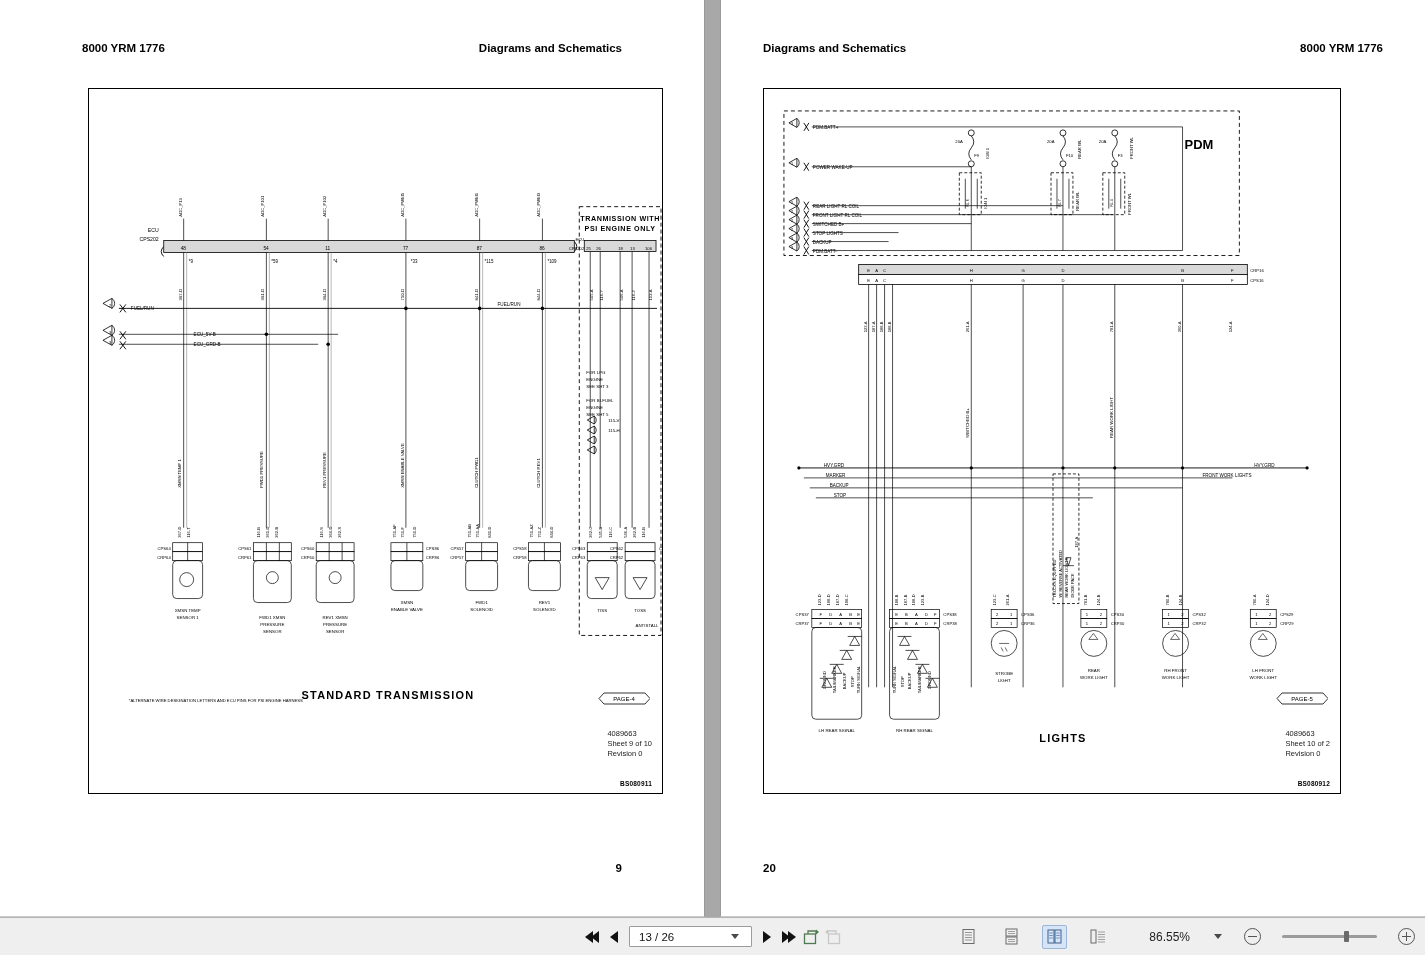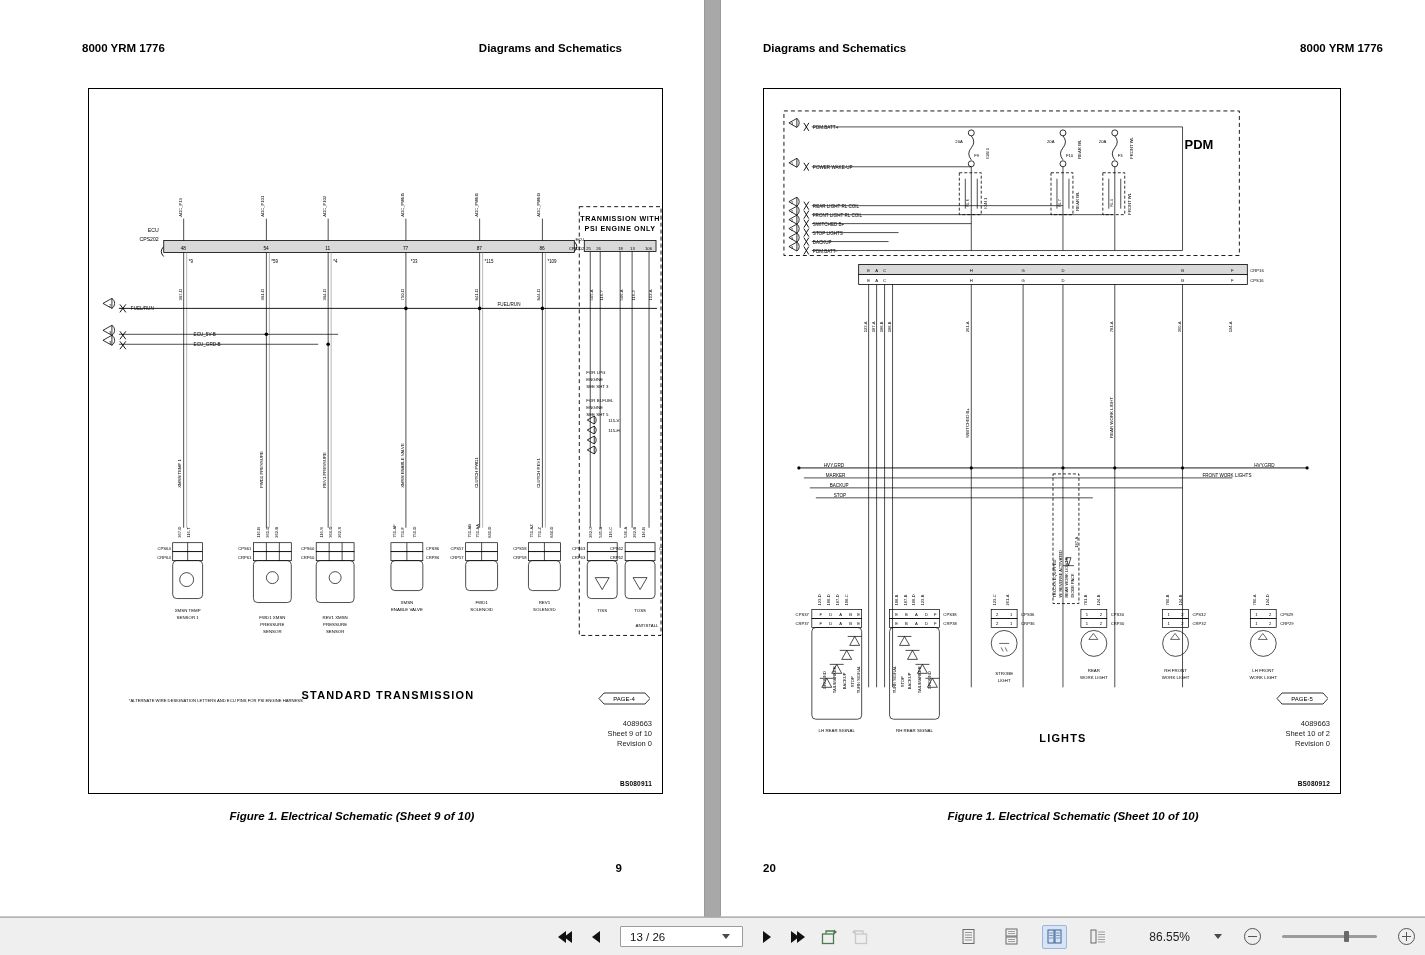--- a/index.html
+++ b/index.html
@@ -46,41 +46,41 @@
     font-size:11.5px; font-weight:bold; font-style:italic; color:#000;
   }
   .page.left  .fig-caption { top:810px; }
   .page.right .fig-caption { top:810px; }
 
   .pg-num { position:absolute; top:862px; font-size:11.5px; font-weight:bold; color:#000; }
   .page.left  .pg-num { right:82px; }
   .page.right .pg-num { left:42px; }
 
   
-  .blockinfo { position:absolute; right:10px; bottom:44px; text-align:right;
+  .blockinfo { position:absolute; right:10px; bottom:34px; 
                font-size:7.5px; line-height:10px; color:#1a1a1a; }
   .blockcode { position:absolute; right:10px; bottom:6px; text-align:right;
                font-size:6.5px; font-weight:bold; letter-spacing:.2px; color:#000; }
 
   
   .sch { position:absolute; left:0; top:0; width:100%; height:100%; }
   .sch svg { display:block; width:100%; height:100%; }
   .tx { font-family:"Liberation Sans", sans-serif; fill:#000; }
 
   .big-title { font-size:11px; font-weight:bold; letter-spacing:1.2px; }
   .mid-title { font-size:7.2px; font-weight:bold; letter-spacing:.6px; }
 
   
   .toolbar {
     position:absolute; left:0; top:917px; width:1425px; height:38px;
     background:#efefef; border-top:1px solid #b4b4b4;
     display:flex; align-items:center;
   }
   .tb-center { position:absolute; left:0; right:0; display:flex; justify-content:center;
-               align-items:center; gap:9px; }
+               align-items:center; }
   .tb-right { position:absolute; right:10px; display:flex; align-items:center; gap:18px; }
 
   .tbtn {
     width:22px; height:22px; display:flex; align-items:center; justify-content:center;
     background:transparent; border:none; cursor:pointer; padding:0;
   }
   .tbtn svg { display:block; }
   .tbtn.disabled { opacity:.38; cursor:default; }
 
   .pagebox {
@@ -403,21 +403,20 @@
           </div>
 
           <div class="blockinfo">
             <div>4089663</div>
             <div>Sheet 9 of 10</div>
             <div>Revision 0</div>
           </div>
           <div class="blockcode">BS080911</div>
         </div>
 
-        <div class="fig-caption">Figure 1. Electrical Schematic (Sheet 9 of 10)</div>
         <div class="pg-num">9</div>
       </div>
 
       <div class="gutter"></div>
 
       <div class="page right">
         <div class="pg-head">
           <span class="l">Diagrams and Schematics</span>
           <span class="r">8000 YRM 1776</span>
         </div>
@@ -761,21 +760,20 @@
           </div>
 
           <div class="blockinfo">
             <div>4089663</div>
             <div>Sheet 10 of 2</div>
             <div>Revision 0</div>
           </div>
           <div class="blockcode">BS080912</div>
         </div>
 
-        <div class="fig-caption">Figure 1. Electrical Schematic (Sheet 10 of 10)</div>
         <div class="pg-num">20</div>
       </div>
 
     </div>
   </div>
 
   <div class="toolbar">
 
     <div class="tb-center">
       <button class="tbtn" title="First Page">

